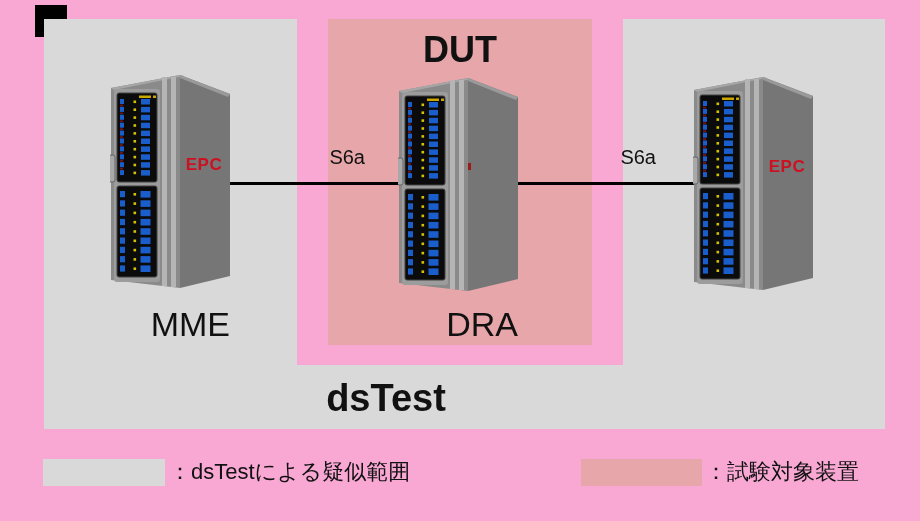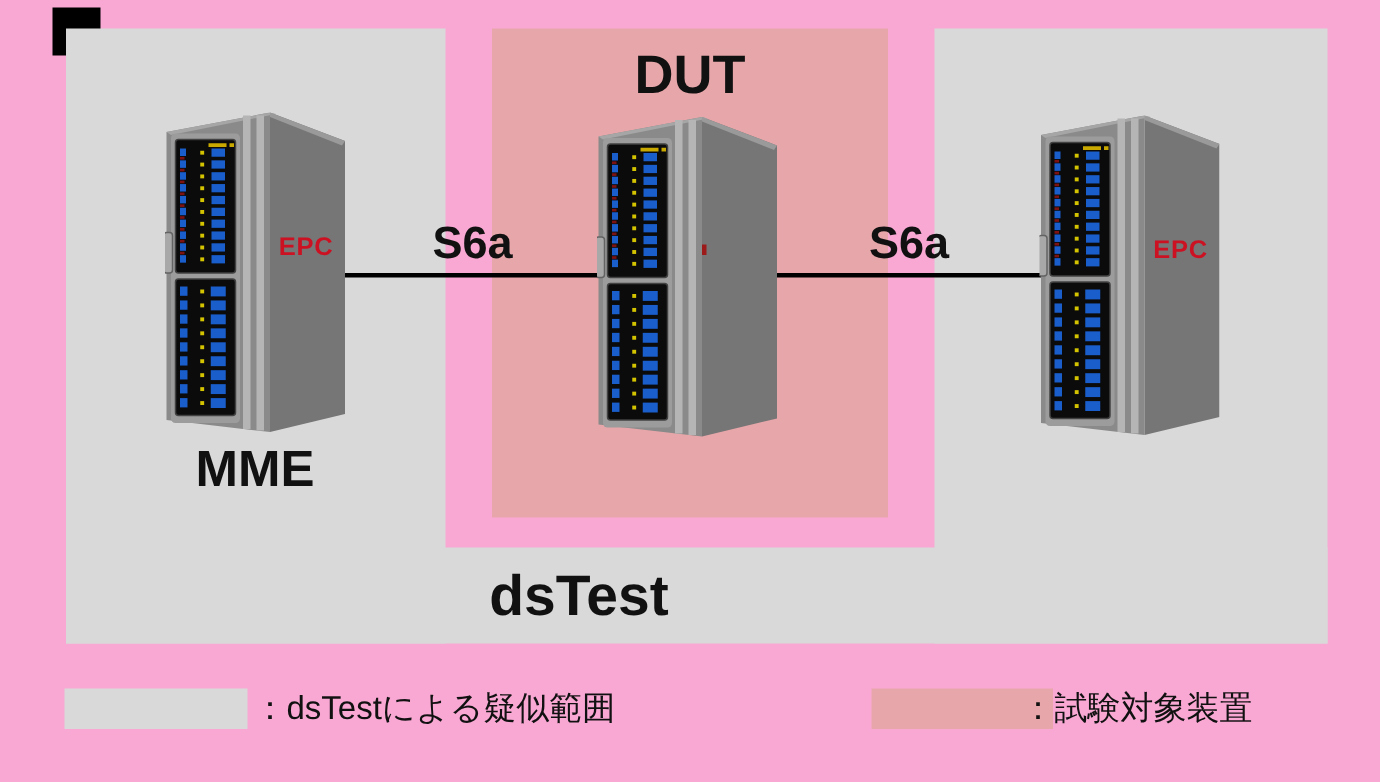--- a/index.html
+++ b/index.html
@@ -16,42 +16,42 @@
   #gray-bottom{left:44px;top:365px;width:841px;height:64px;}
   #dut-region{left:328px;top:19px;width:264px;height:326px;background:#e7a6a9;}
   
   .big-title{font-weight:bold;text-align:center;line-height:1.2;color:#111111;}
   #dut-title{left:328px;top:28px;width:264px;font-size:36px;}
   #dstest-title{left:44px;top:376px;width:684px;font-size:38px;}
   
   .link-line{height:3px;background:#000000;top:182px;}
   #link1{left:230px;width:170px;}
   #link2{left:518px;width:177px;}
-  .link-label{top:146px;width:100px;text-align:center;font-size:30px;font-weight:bold;color:#111111;}
+  .link-label{top:146px;width:100px;text-align:right;font-size:20px;font-weight:normal;color:#111111;}
   #link1-label{left:265px;}
   #link2-label{left:556px;}
   
   .server{width:120px;height:215px;}
   #server-mme{left:110px;top:75px;}
   #server-dra{left:398px;top:78px;}
   #server-hss{left:693px;top:77px;}
   .epc-badge{position:absolute;left:68px;top:80px;width:52px;text-align:center;
     font-size:17px;font-weight:bold;color:#cc1122;letter-spacing:0.5px;}
   .red-tick{position:absolute;left:70px;top:85px;width:3px;height:7px;background:#9c1a1a;}
-  .node-label{top:293px;width:120px;text-align:center;font-size:34px;font-weight:bold;line-height:1.2;color:#111111;}
+  .node-label{top:304px;width:120px;text-align:right;font-size:34px;font-weight:normal;line-height:1.2;color:#111111;}
   #label-mme{left:110px;}
   #label-dra{left:398px;}
   #label-hss{left:693px;}
   
   .swatch{top:459px;height:27px;}
   #legend-swatch-gray{left:43px;width:122px;background:#d9d9d9;}
   #legend-swatch-pink{left:581px;width:121px;background:#e7a6a9;}
   .legend-label{top:456px;font-size:22px;line-height:32px;color:#111111;white-space:nowrap;}
   #legend-label-gray{left:169px;}
-  #legend-label-pink{left:681px;text-align:center;}
+  #legend-label-pink{left:705px;text-align:center;}
 </style>
 </head>
 <body>
 
 <svg width="0" height="0" style="position:absolute" aria-hidden="true">
   <defs>
     <symbol id="server-sym" viewBox="0 0 120 215">
 
       <polygon points="70,0 120,19 120,201 70,213" fill="#767676"></polygon>
 
@@ -174,19 +174,20 @@
     <div class="red-tick"></div>
   </div>
   <div class="abs server" id="server-hss">
     <svg width="120" height="215" viewBox="0 0 120 215">
         <use href="#server-sym"></use>
       </svg>
     <div class="epc-badge">EPC</div>
   </div>
 
   <div class="abs node-label" id="label-mme">MME</div>
+  <div class="abs node-label" id="label-dra">DRA</div>
 
   <div class="abs swatch" id="legend-swatch-gray"></div>
   <div class="abs legend-label" id="legend-label-gray">：dsTestによる疑似範囲</div>
   <div class="abs swatch" id="legend-swatch-pink"></div>
   <div class="abs legend-label" id="legend-label-pink">：試験対象装置</div>
 
 </div>
 
 </body></html>

